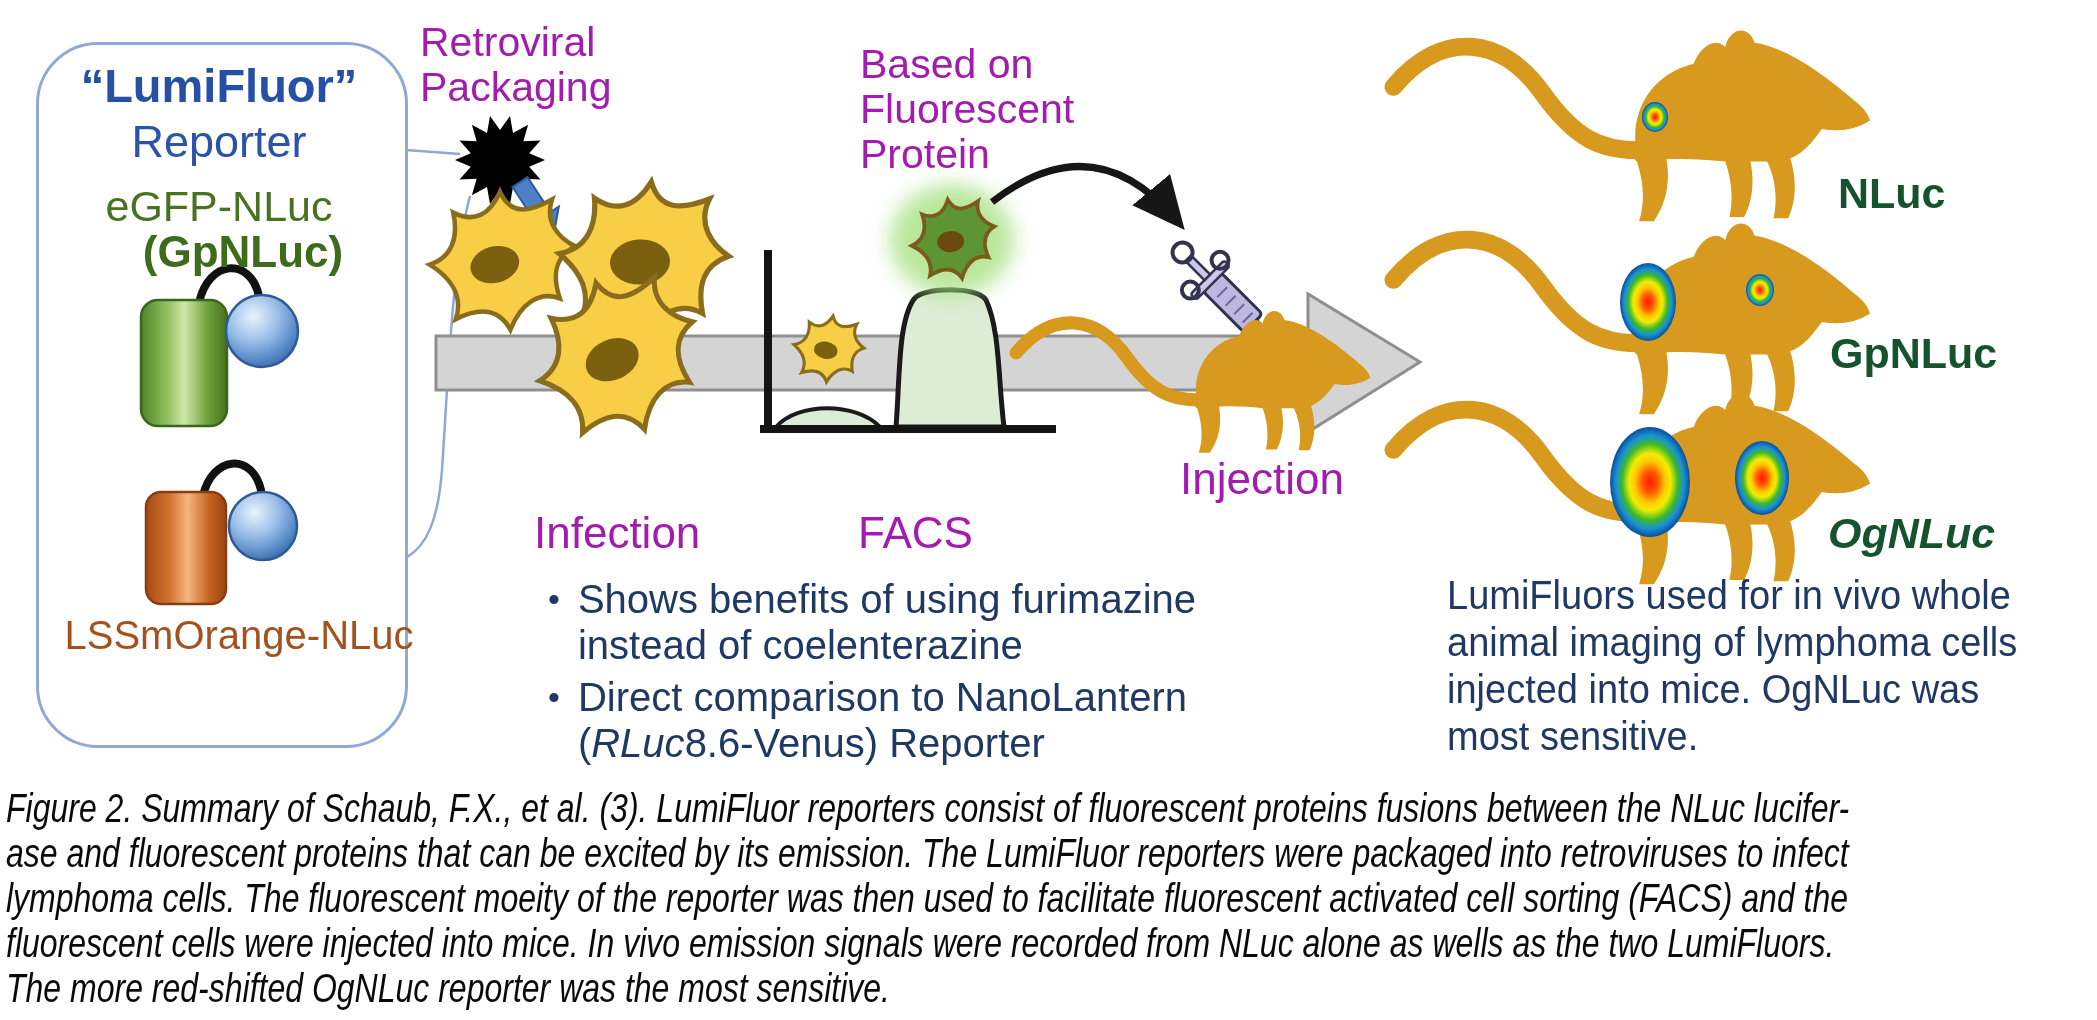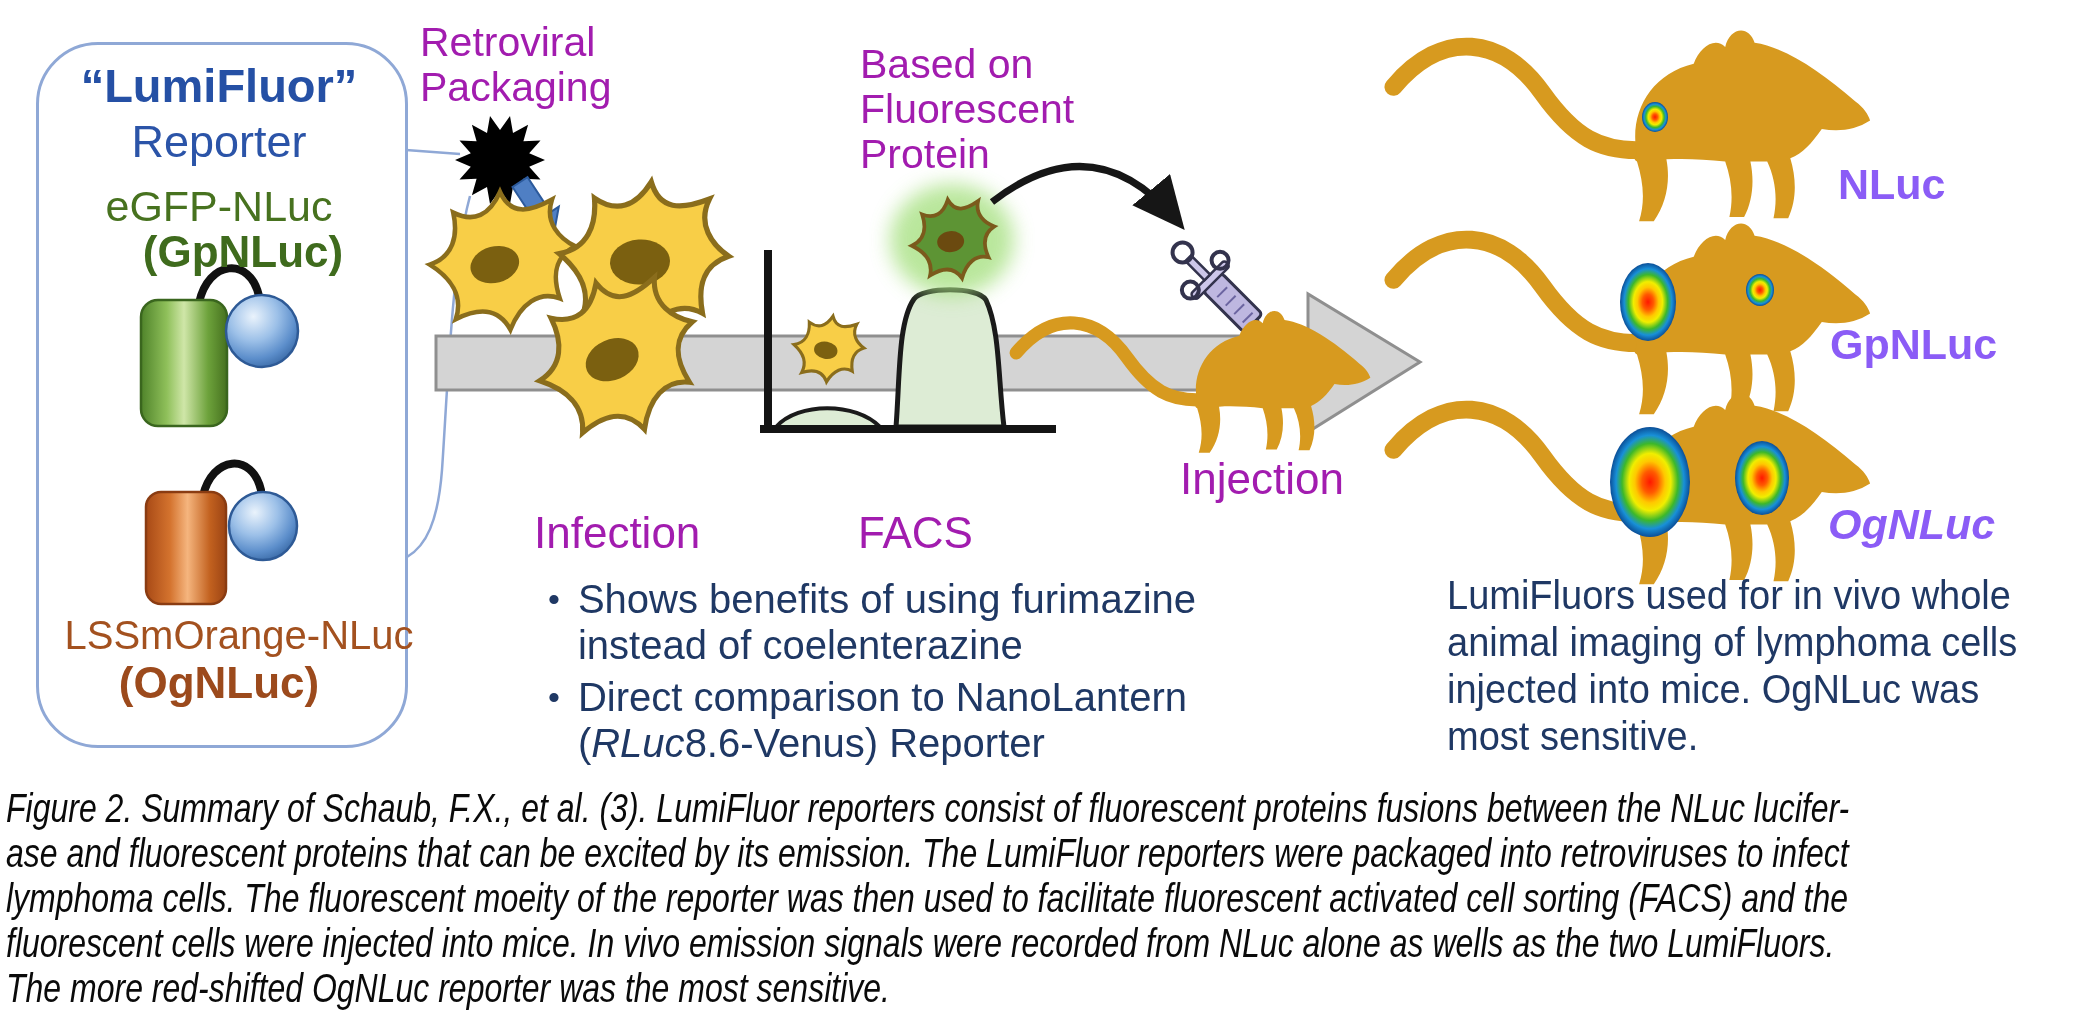--- a/index.html
+++ b/index.html
@@ -22,21 +22,21 @@
 
   
   .wf{color:#a21caf;line-height:45px;font-size:41px;}
   #lbl-retro{left:420px;top:20px;}
   #lbl-based{left:860px;top:42px;}
   #lbl-infection{left:534px;top:510px;font-size:44px;}
   #lbl-facs{left:858px;top:510px;font-size:44px;}
   #lbl-injection{left:1180px;top:456px;font-size:44px;}
 
   
-  .mouse-lbl{font-weight:bold;color:#8b5cf6;font-size:43px;}
+  .mouse-lbl{font-weight:bold;color:#14532d;font-size:43px;margin-top:9px;}
   #lbl-nluc{left:1838px;top:160px;}
   #lbl-gpnluc{left:1830px;top:320px;}
   #lbl-ognluc{left:1828px;top:500px;font-style:italic;}
 
   
   .bullet{position:absolute;display:flex;gap:18px;color:#1f3864;font-size:40px;line-height:46px;z-index:3;}
   #bullet-1{left:548px;top:576px;}
   #bullet-2{left:548px;top:674px;}
   .dot{font-size:34px;line-height:46px;}
 
@@ -198,21 +198,20 @@
       <rect x="146" y="492" width="80" height="112" rx="15" fill="url(#cylOrange)" stroke="#8a3c12" stroke-width="2.5"></rect>
       <circle cx="263" cy="526" r="34" fill="url(#sph)" stroke="#2e5a96" stroke-width="2.5"></circle>
     </g>
   </svg>
 
   <div class="boxtxt box-title txt">“LumiFluor”</div>
   <div class="boxtxt box-sub txt">Reporter</div>
   <div class="boxtxt gp-name txt">eGFP-NLuc</div>
   <div class="boxtxt gp-short txt">(GpNLuc)</div>
   <div class="boxtxt og-name txt">LSSmOrange-NLuc</div>
-  <div class="boxtxt og-short txt">(OgNLuc)</div>
 
   <div id="lbl-retro" class="txt wf pre">Retroviral
 Packaging</div>
   <div id="lbl-based" class="txt wf pre">Based on
 Fluorescent
 Protein</div>
   <div id="lbl-infection" class="txt wf">Infection</div>
   <div id="lbl-facs" class="txt wf">FACS</div>
   <div id="lbl-injection" class="txt wf">Injection</div>
 

